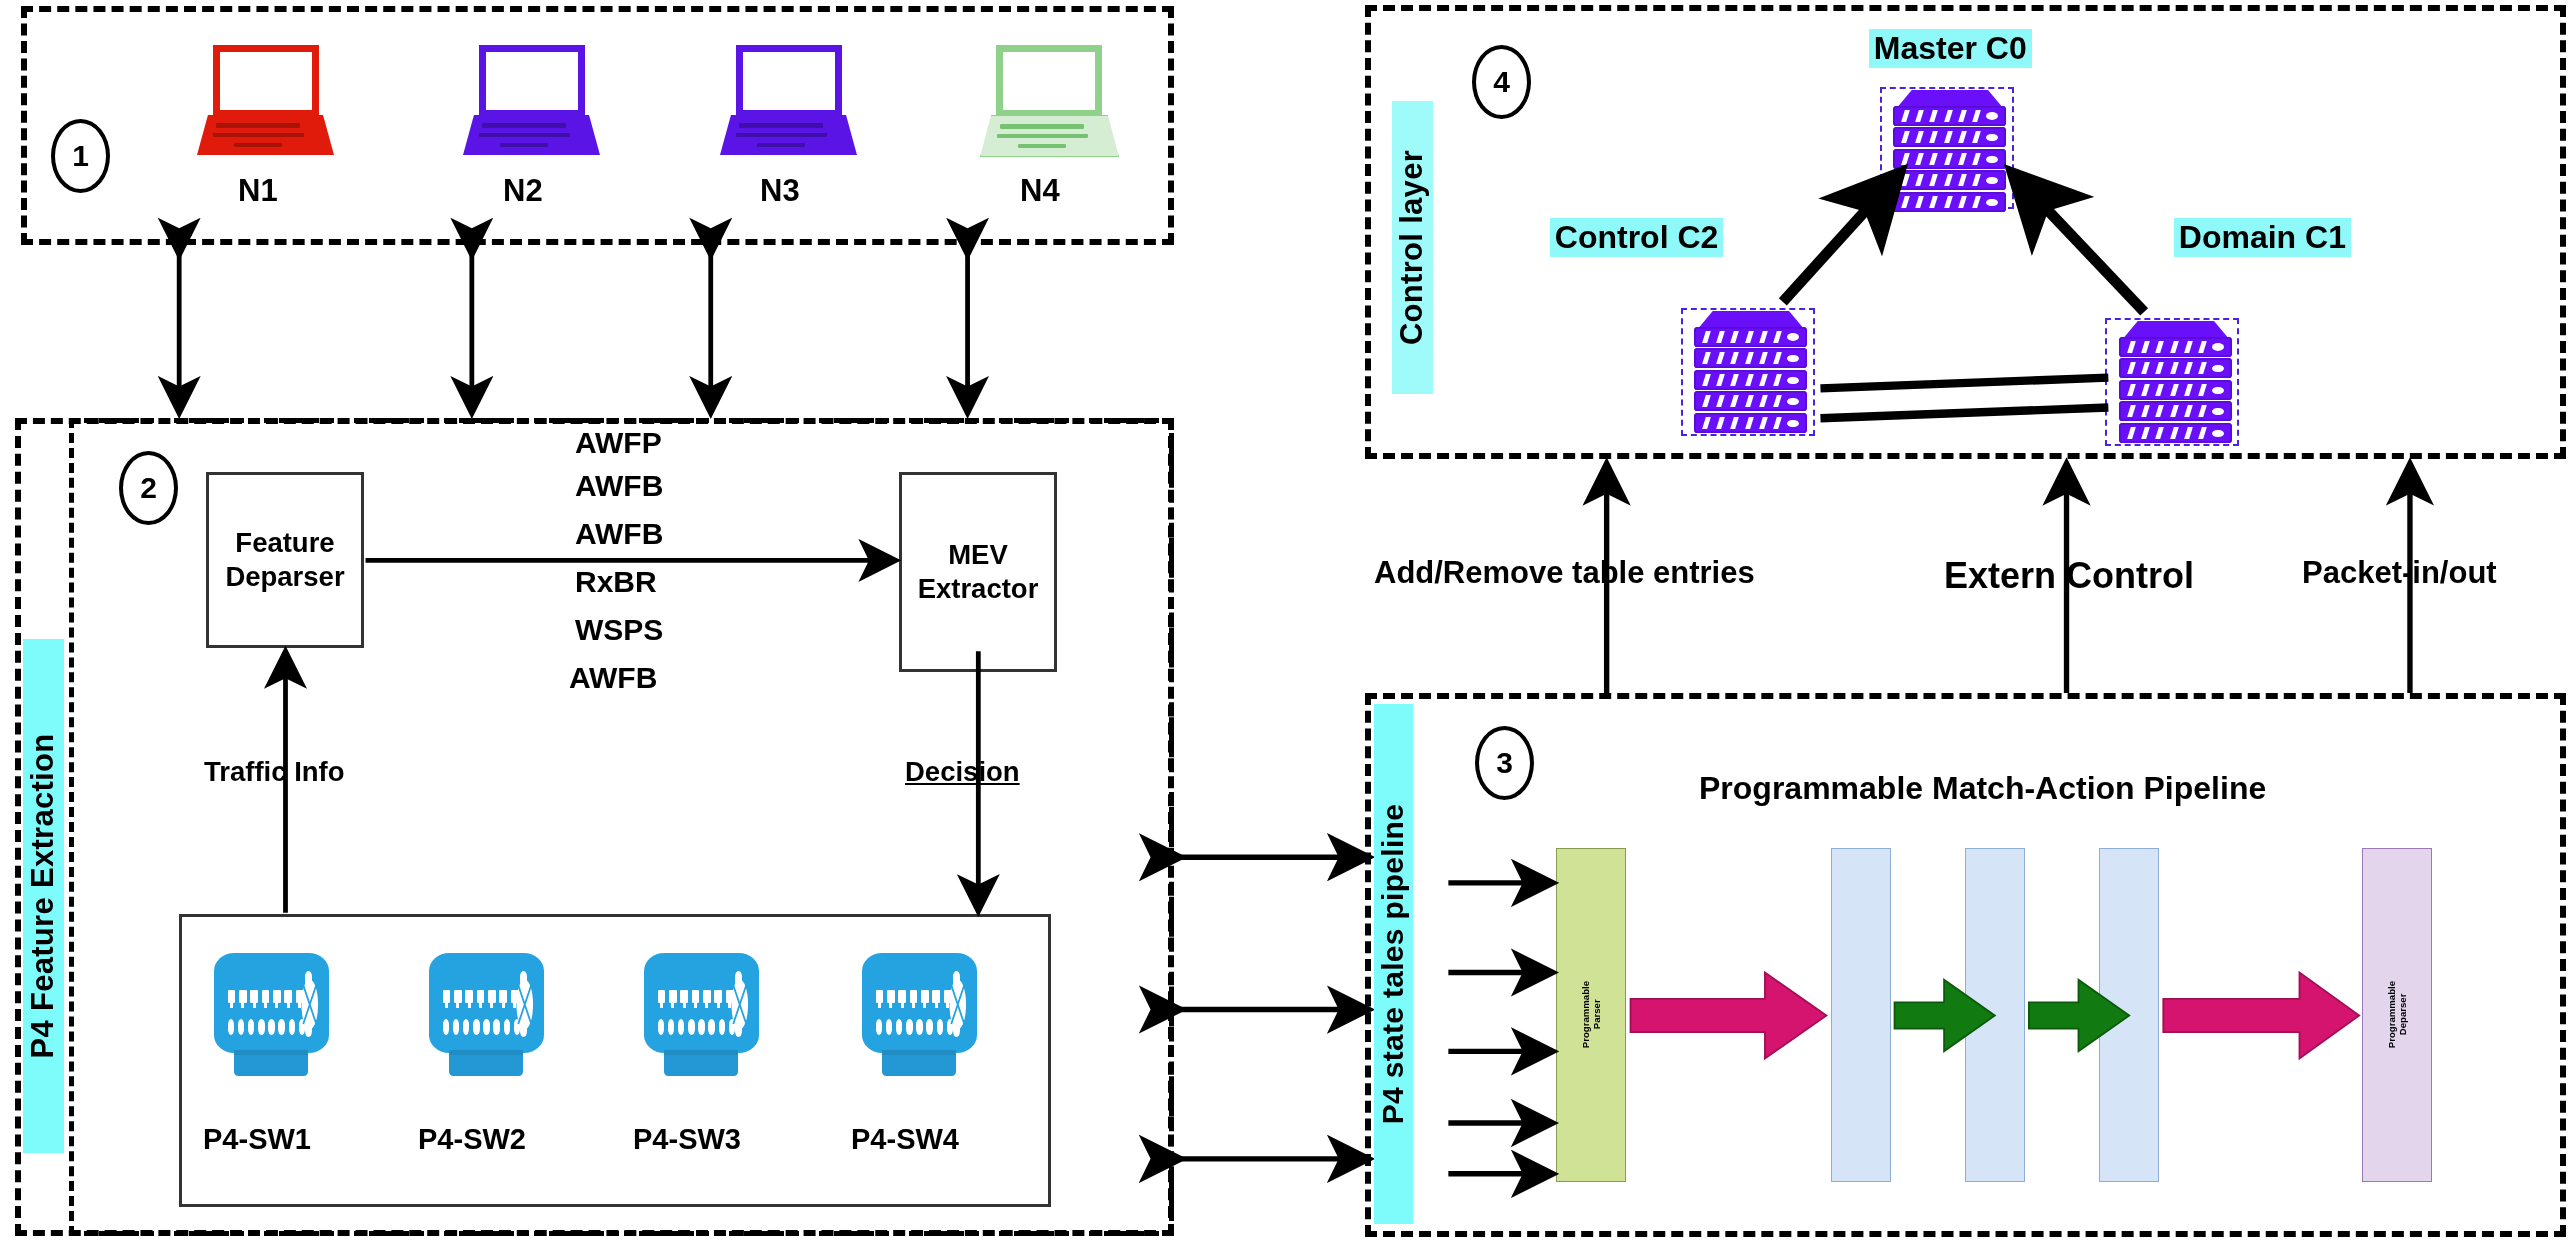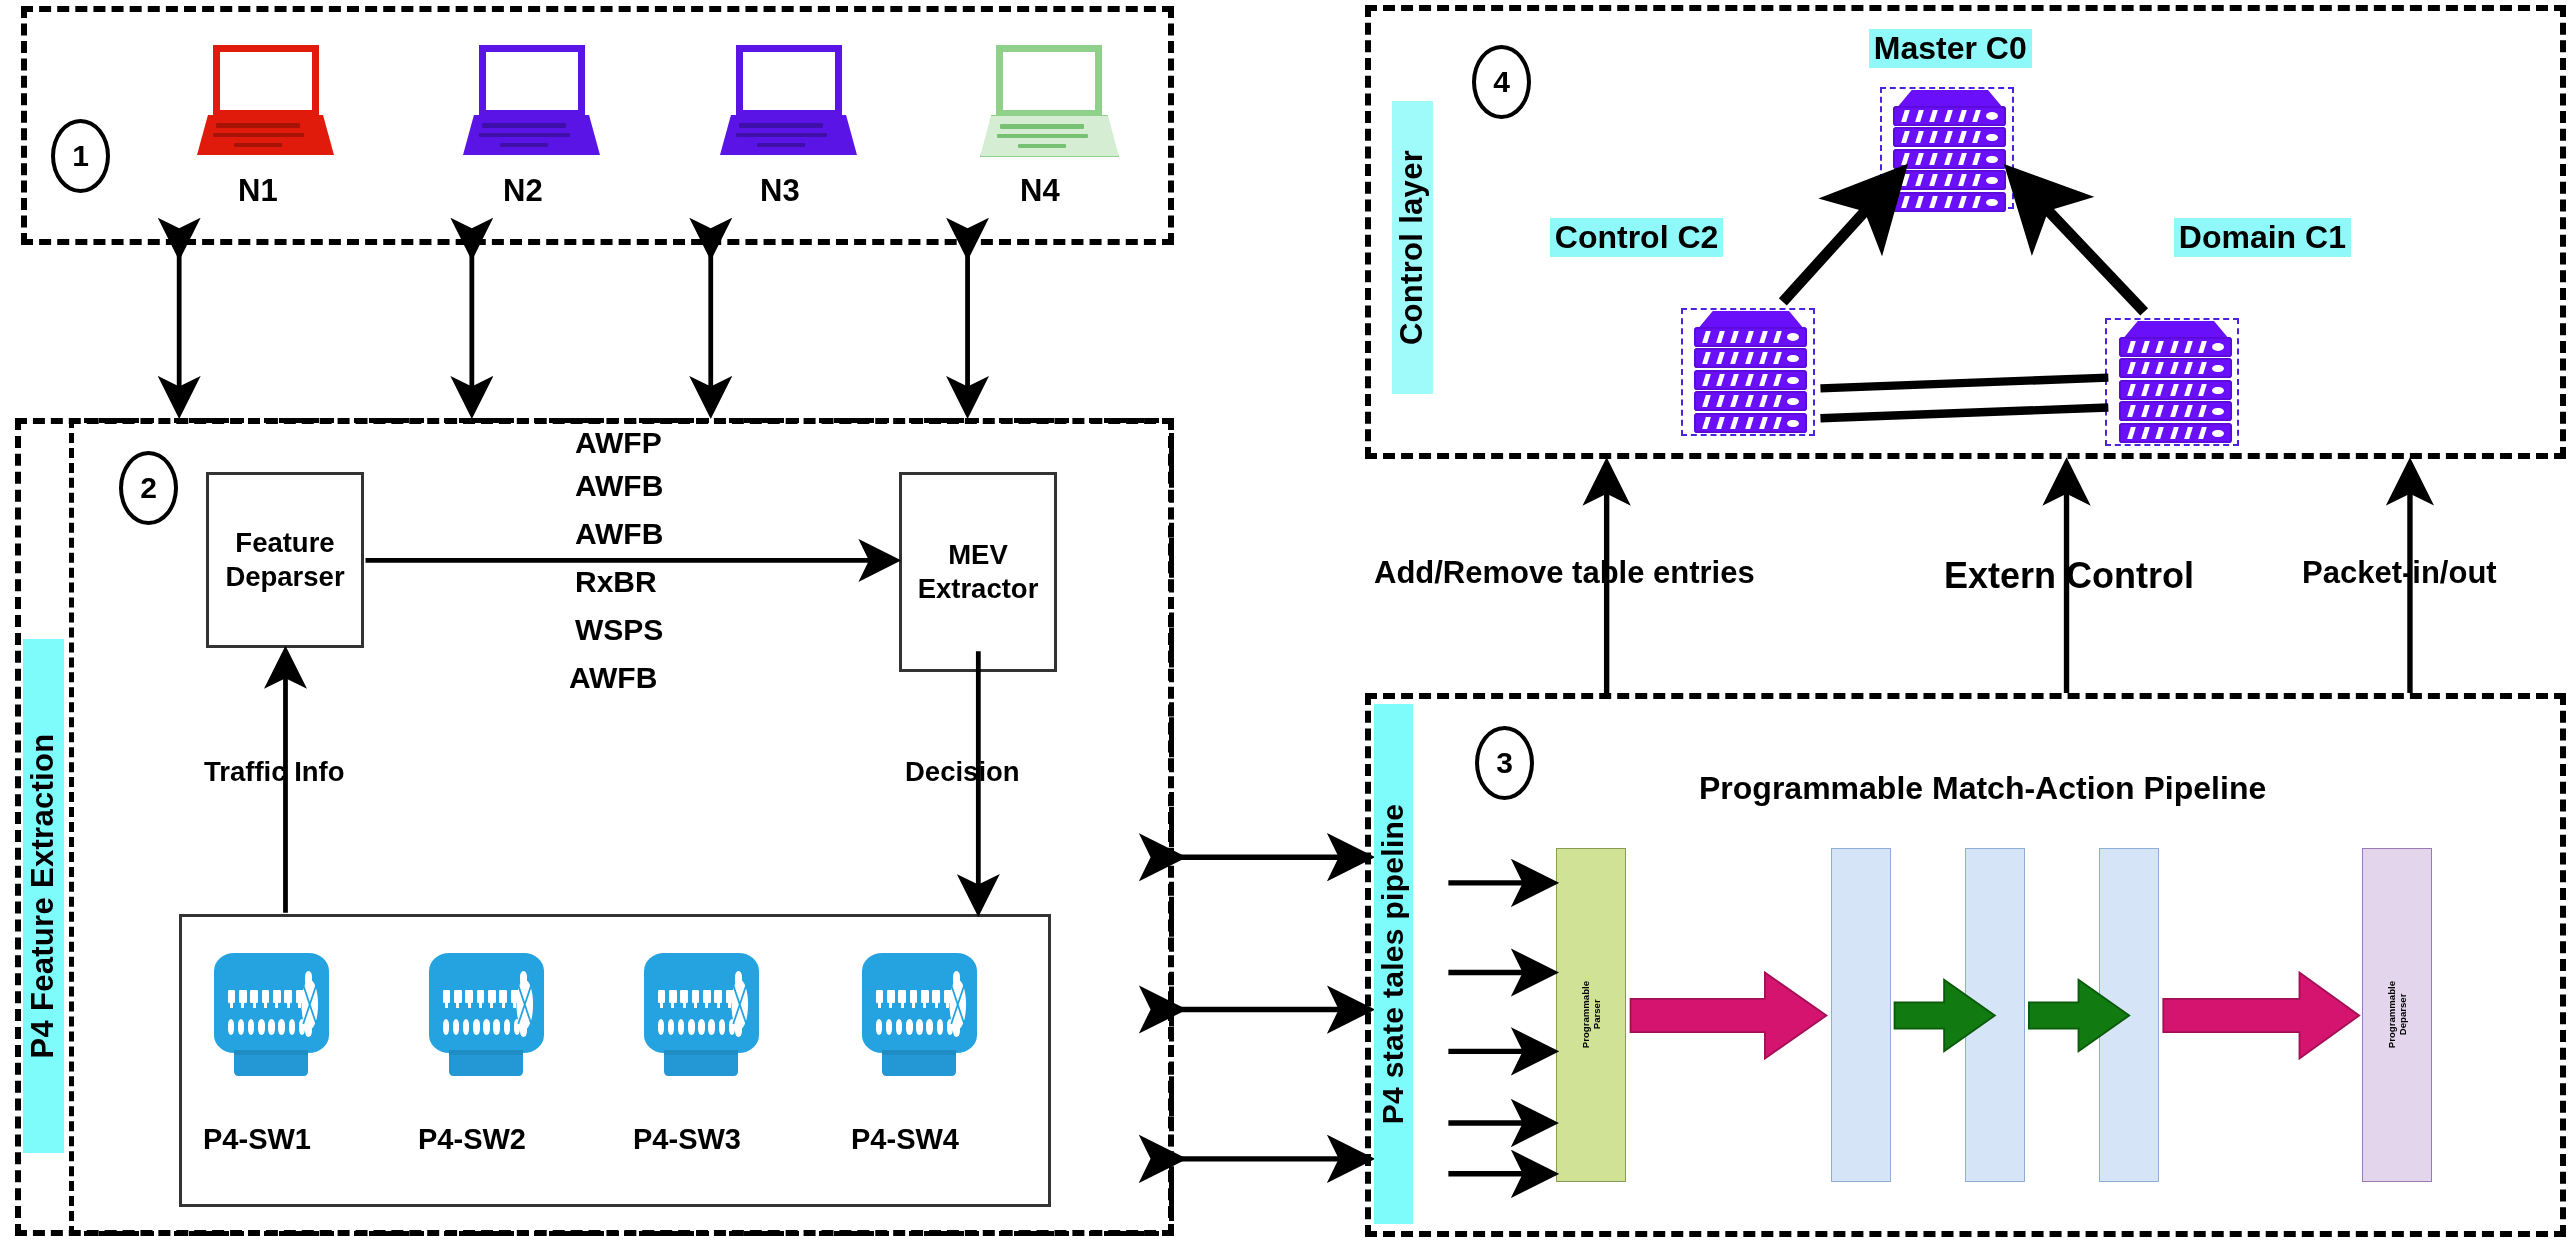--- a/index.html
+++ b/index.html
@@ -131,21 +131,21 @@
 </div>
 
 <div class="txt" style="left:575px;top:426px;font-size:30px;">AWFP</div>
 <div class="txt" style="left:575px;top:469px;font-size:30px;">AWFB</div>
 <div class="txt" style="left:575px;top:517px;font-size:30px;">AWFB</div>
 <div class="txt" style="left:575px;top:565px;font-size:30px;">RxBR</div>
 <div class="txt" style="left:575px;top:613px;font-size:30px;">WSPS</div>
 <div class="txt" style="left:569px;top:661px;font-size:30px;">AWFB</div>
 
 <div class="txt" style="left:204px;top:756px;font-size:27.5px;">Traffic Info</div>
-<div class="txt" style="left:905px;top:756px;font-size:27.5px;">Decision</div>
+<div class="txt" style="left:905px;top:756px;font-size:27.5px;text-decoration:underline;">Decision</div>
 
 <div style="position:absolute;left:179px;top:914px;width:872px;height:293px;border:3px solid #333;background:#fff;box-sizing:border-box;"></div>
 
 <div class="sw" style="left:212px;top:953px;">
   <div class="sw-body"></div>
   <div class="sw-prow" style="left:15.5px;top:37px;">
     <div class="sw-p1"></div>
       <div class="sw-p1"></div>
       <div class="sw-p1"></div>
       <div class="sw-p1"></div>

